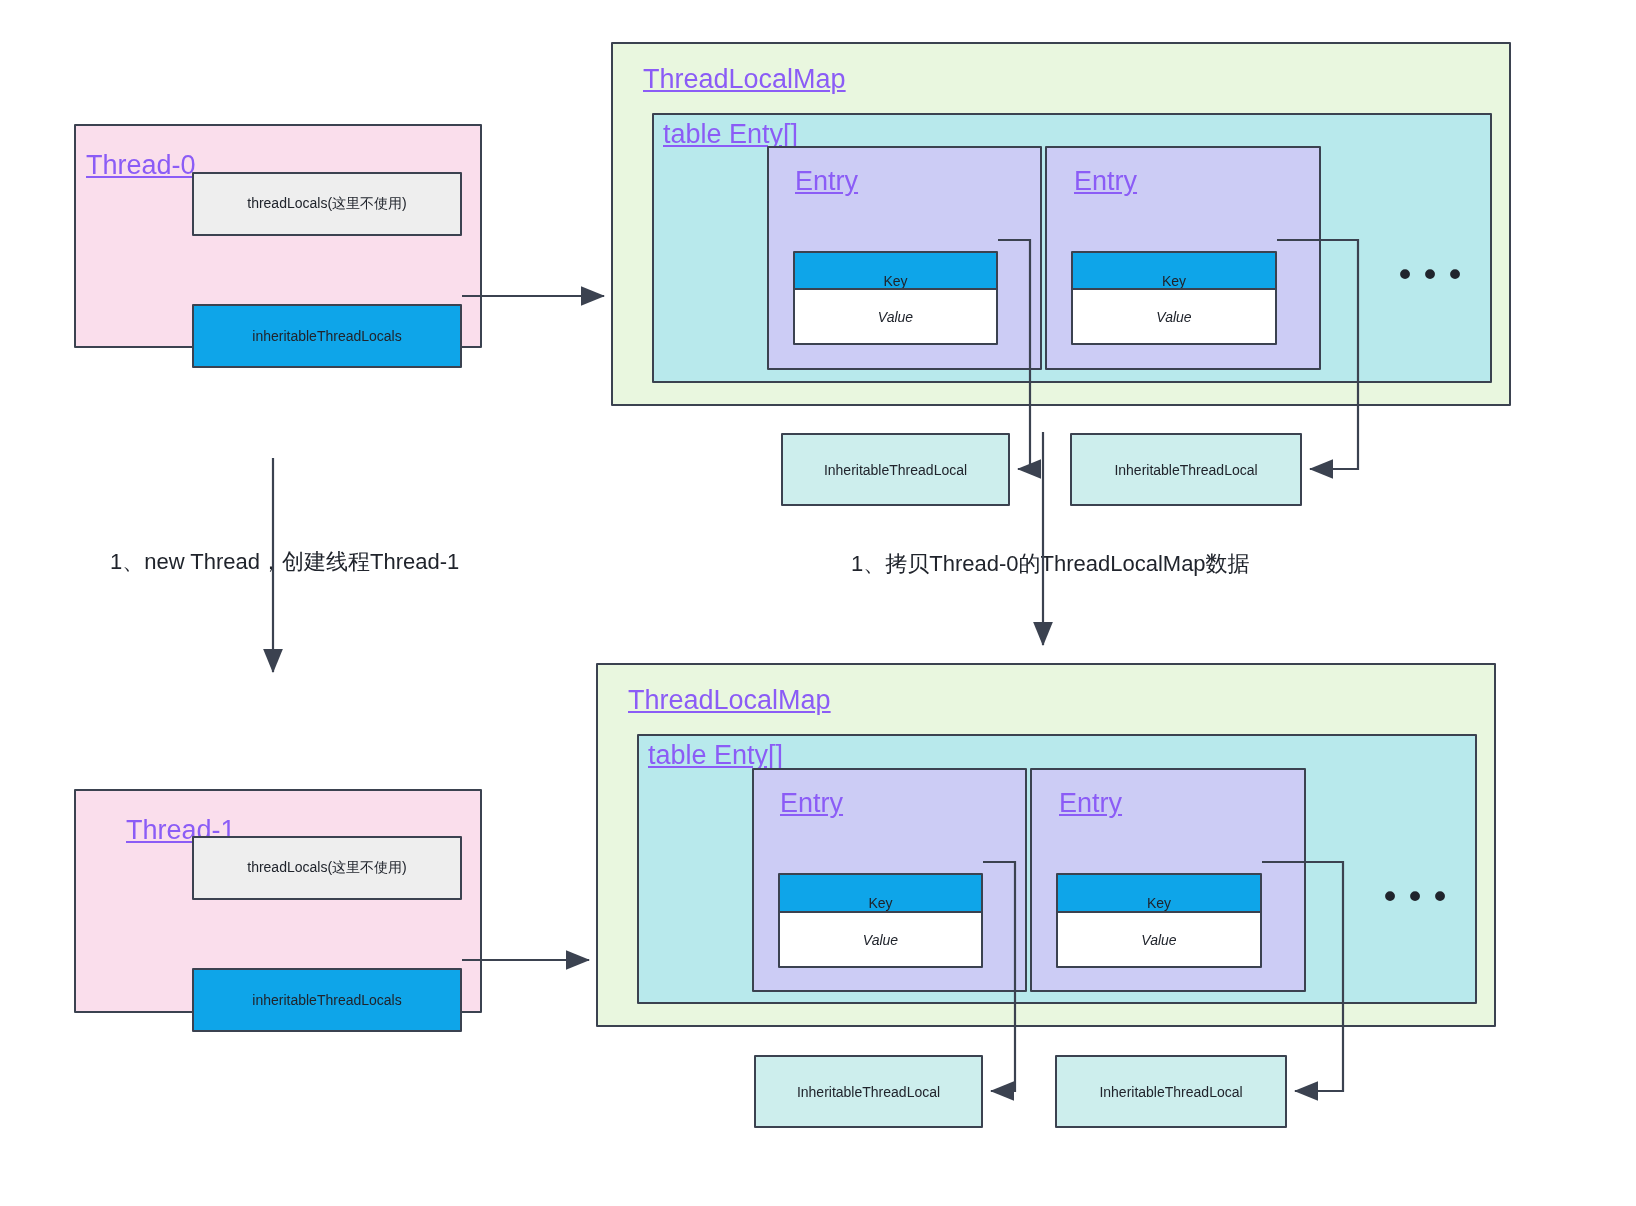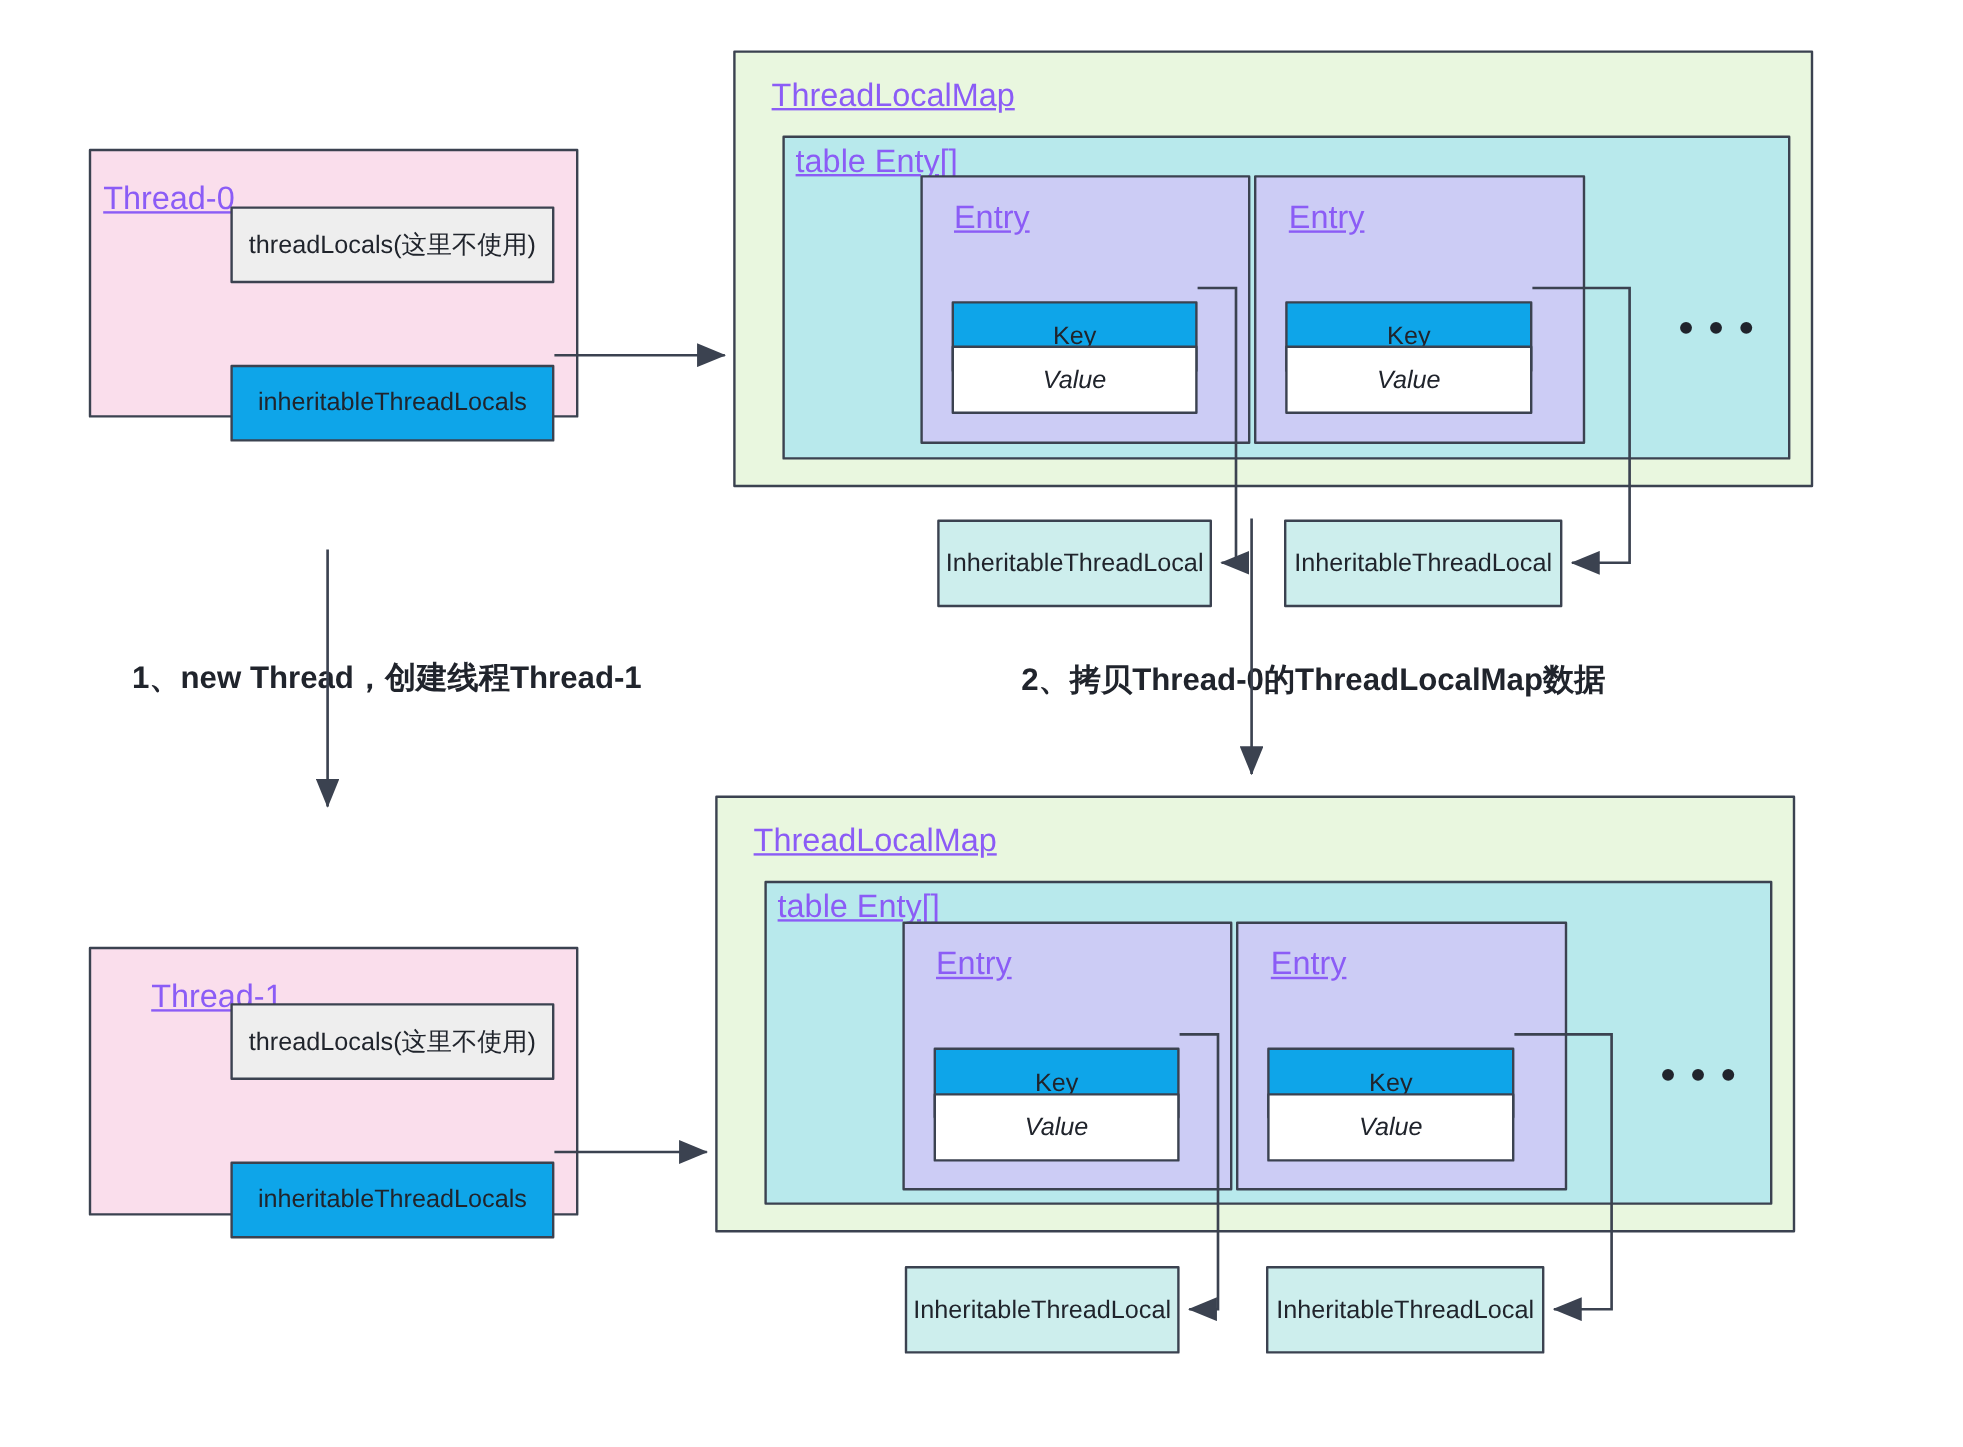--- a/index.html
+++ b/index.html
@@ -44,31 +44,30 @@
     line-height: 1;
     color: #8b5cf6;
     white-space: nowrap;
     text-decoration: underline;
   }
   .ctr {
     position: absolute;
     display: flex;
     align-items: center;
     justify-content: center;
-    font-size: 21px;
+    font-size: 14px;
     color: #20242c;
     white-space: nowrap;
     box-sizing: border-box;
   }
   .step-lbl {
     position: absolute;
-    font-size: 26px;
+    font-size: 22px;
     color: #20242c;
     white-space: nowrap;
-    font-weight: bold;
   }
   .dots {
     position: absolute;
     font-size: 34px;
     letter-spacing: 5px;
     line-height: 1;
     color: #20242c;
     font-family: "DejaVu Sans", sans-serif;
   }
   svg.overlay {
@@ -104,21 +103,21 @@
   <div class="lbl" style="left:1074px; top:168px;">Entry</div>
   <div class="box fill-key ctr" style="left:1071px; top:211px; width:206px; height:59px;">Key</div>
   <div class="box fill-value ctr" style="left:1071px; top:288px; width:206px; height:57px;">Value</div>
 
   <div class="dots" style="left:1395px; top:258px;">•••</div>
 
   <div class="box fill-itl ctr" style="left:781px; top:433px; width:229px; height:73px;">InheritableThreadLocal</div>
   <div class="box fill-itl ctr" style="left:1070px; top:433px; width:232px; height:73px;">InheritableThreadLocal</div>
 
   <div class="step-lbl" style="left:110px; top:547px;">1、new Thread，创建线程Thread-1</div>
-  <div class="step-lbl" style="left:851px; top:549px;">2、拷贝Thread-0的ThreadLocalMap数据</div>
+  <div class="step-lbl" style="left:851px; top:549px;">1、拷贝Thread-0的ThreadLocalMap数据</div>
 
   <div class="box fill-thread" style="left:74px; top:789px; width:408px; height:224px;"></div>
   <div class="lbl" style="left:86px; top:817px;margin-left:40px;">Thread-1</div>
   <div class="box fill-grey ctr" style="left:192px; top:836px; width:270px; height:64px;">threadLocals(这里不使用)</div>
   <div class="box fill-key ctr" style="left:192px; top:928px; width:270px; height:64px;">inheritableThreadLocals</div>
 
   <div class="box fill-map" style="left:596px; top:663px; width:900px; height:364px;"></div>
   <div class="lbl" style="left:628px; top:687px;">ThreadLocalMap</div>
 
   <div class="box fill-table" style="left:637px; top:734px; width:840px; height:270px;"></div>

